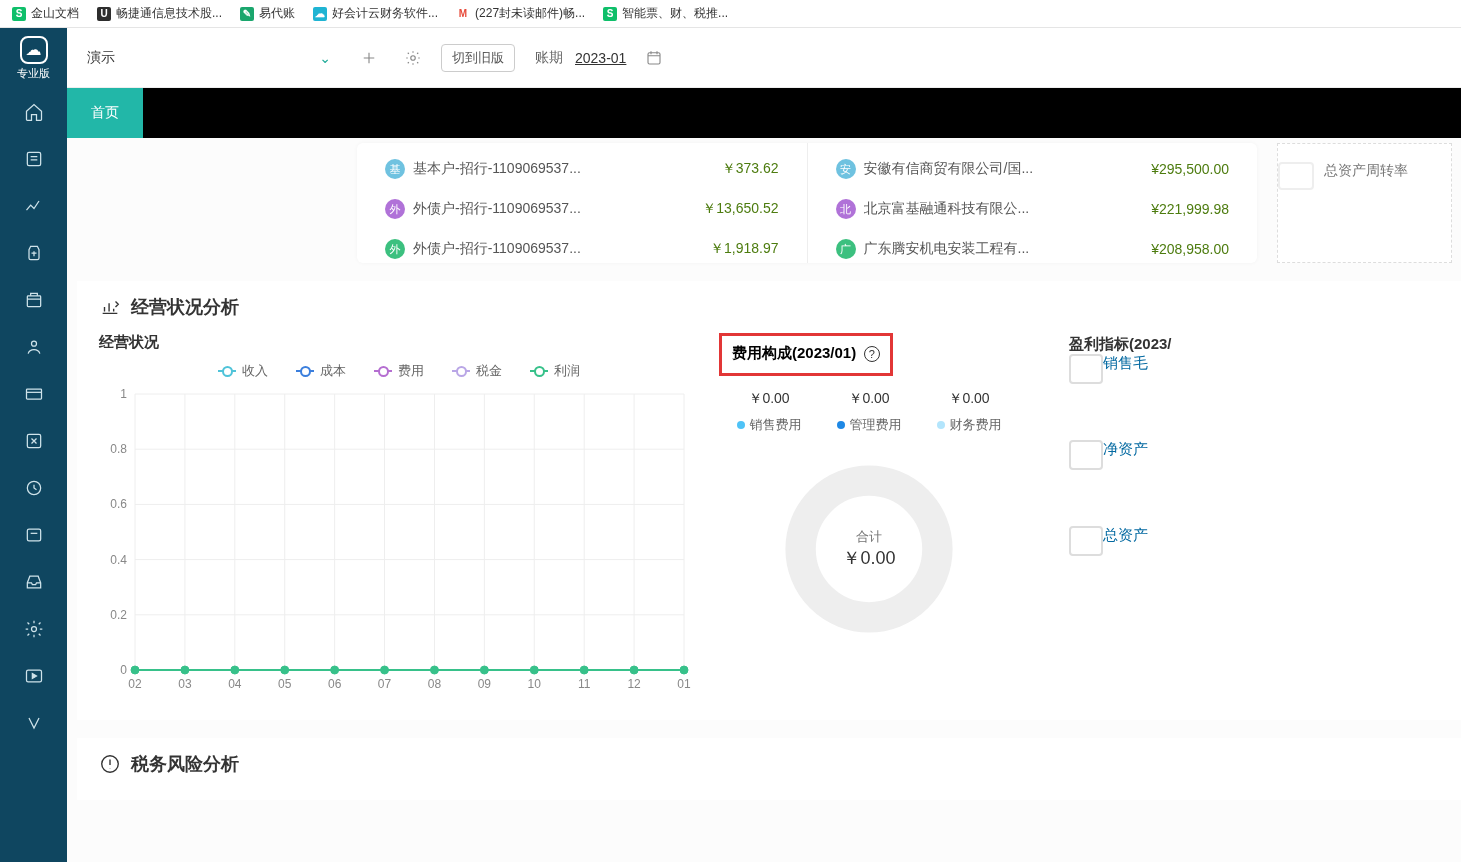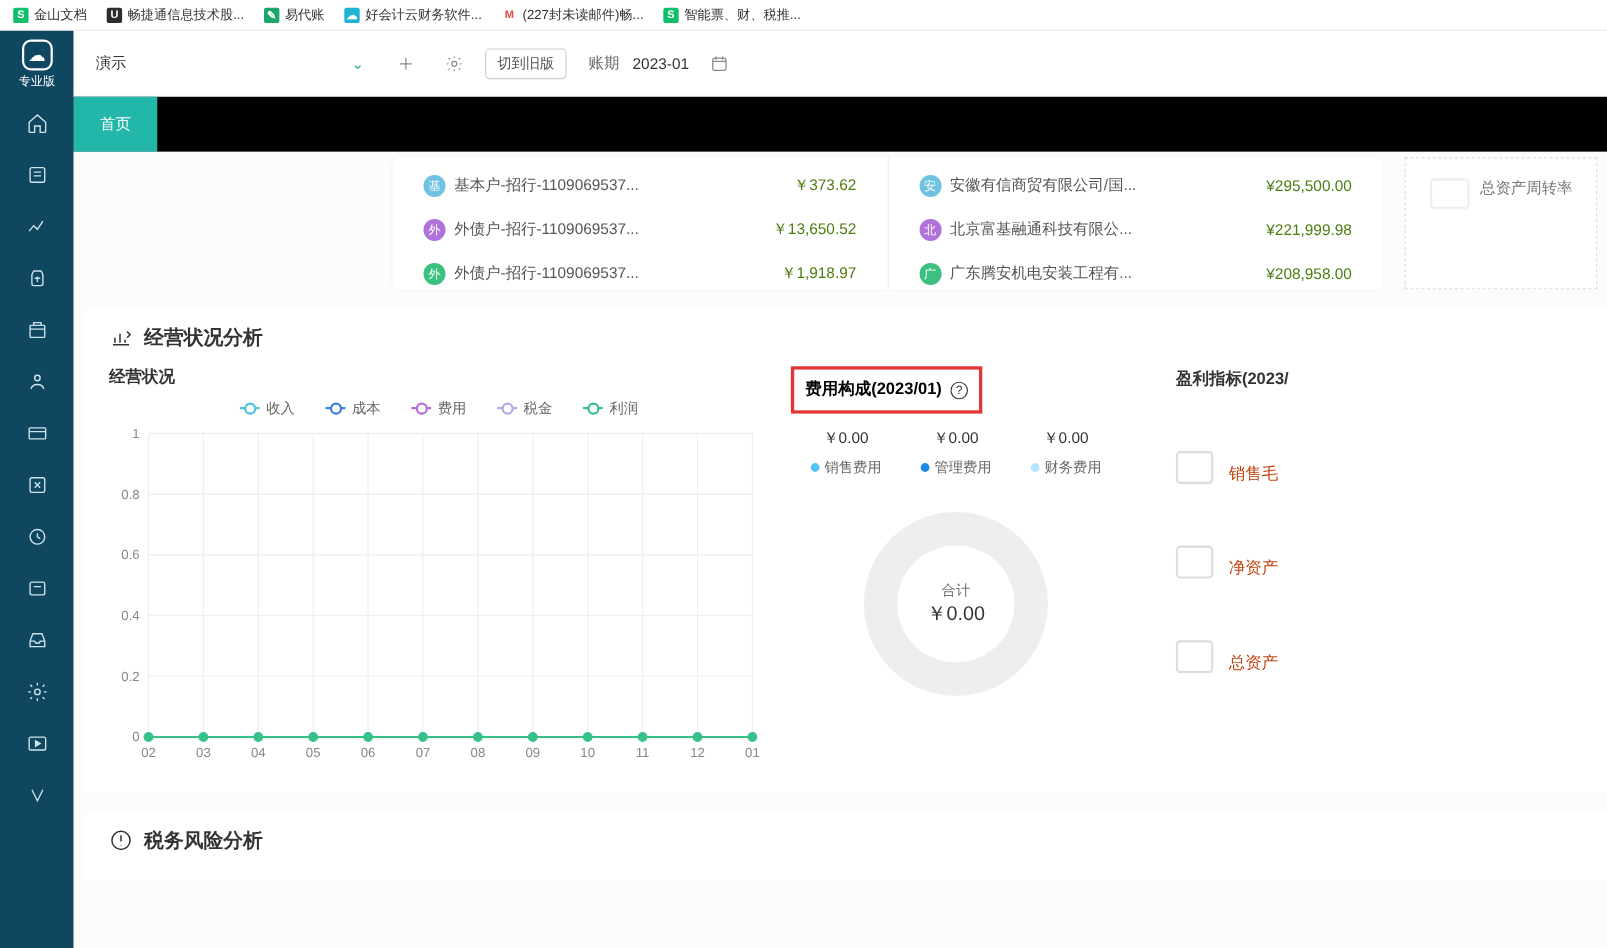--- a/index.html
+++ b/index.html
@@ -38,21 +38,21 @@
 }
 .org-select {
   width:264px; height:36px; border:none; display:flex; align-items:center; justify-content:space-between;
   padding:0 10px; background:#fff; cursor:pointer; font-size:14px; color:#333;
 }
 .org-select .chev { color:#22ac9a; }
 .tb-icon { width:32px; height:32px; display:flex; align-items:center; justify-content:center; color:#999; cursor:pointer; }
 .tb-icon svg { width:18px; height:18px; stroke:#888; fill:none; stroke-width:1.5; }
 .switch-old { padding:4px 10px; border:1px solid #ccc; border-radius:4px; font-size:13px; color:#555; cursor:pointer; }
 .period-label { font-size:14px; color:#666; margin-left:8px; }
-.period-value { font-size:14px; color:#333; }
+.period-value { font-size:14px; color:#333;text-decoration:underline; }
 .cal-icon { width:18px; height:18px; stroke:#2ab7a9; }
 
 .tabbar {
   height:50px; background:#000000; display:flex; align-items:flex-start;
 }
 .tab-active {
   height:50px; padding:0 24px; background:#22b7a8; color:#fff; display:flex; align-items:center;
   font-size:14px; cursor:pointer;
 }
 
@@ -64,21 +64,21 @@
 
 .summary-row { display:flex; margin-top:5px; }
 .acct-card { flex:0 0 900px; height:120px; display:flex; background:#fff; }
 .acct-col { flex:1; padding:6px 28px; }
 .acct-col + .acct-col { border-left:1px solid #eee; }
 .acct-item { display:flex; align-items:center; justify-content:space-between; height:40px; }
 .acct-name { display:flex; align-items:center; gap:8px; color:#555; font-size:14px; }
 .acct-dot { width:20px; height:20px; border-radius:50%; display:flex; align-items:center; justify-content:center; color:#fff; font-size:11px; }
 .acct-amt { font-size:14px; color:#4d7c0f; font-weight:500; }
 
-.kpi-card { width:175px; height:120px; margin-left:20px; background:#fff; border:1px dashed #ddd; display:flex; align-items:flex-start; justify-content:center; padding-top:18px; font-size:14px; color:#777; }
+.kpi-card { width:175px; height:120px; margin-left:20px; background:#fff; border:1px dashed #ddd; display:flex; align-items:flex-start; justify-content:flex-start; padding-top:18px; font-size:14px; color:#777; }
 .kpi-stamp { width:36px; height:28px; border:2px solid #eee; margin-right:10px; border-radius:4px; position:relative; }
 
 .panel { background:#fff; margin-top:18px; padding:14px 22px 24px; }
 .panel-title { display:flex; align-items:center; gap:10px; font-size:18px; color:#333; font-weight:600; }
 .panel-title svg { width:22px; height:22px; stroke:#333; fill:none; stroke-width:1.5; }
 
 .analysis-body { display:flex; gap:20px; margin-top:14px; }
 
 .chart-box { flex:0 0 600px; }
 .chart-title { font-size:15px; font-weight:600; color:#333; margin-bottom:10px; }
@@ -99,21 +99,21 @@
 .cost-legend { display:flex; justify-content:space-around; width:300px; font-size:13px; color:#666; }
 .cost-legend .dot { width:8px; height:8px; border-radius:50%; display:inline-block; margin-right:5px; }
 .donut-wrap { width:300px; display:flex; align-items:center; justify-content:center; margin-top:20px; }
 .donut-wrap svg { width:190px; height:190px; }
 .donut-inner { text-align:center; }
 .donut-inner .t1 { font-size:13px; color:#737373; }
 .donut-inner .t2 { font-size:18px; color:#333; font-weight:500; }
 
 .profit-box { flex:1; min-width:0; padding-left:10px; padding-top:2px; }
 .profit-title { font-size:15px; font-weight:600; }
-.prof-item { display:flex; align-items:flex-end; gap:14px; height:86px; font-size:15px; color:#c2410c; }
+.prof-item { display:flex; align-items:flex-start; height:86px; font-size:15px; color:#0369a1; }
 .prof-ico { width:34px; height:30px; border:2px solid #ddd; border-radius:4px; }
 
 .tax-panel { margin-top:18px; }
 
 .trunc { max-width:230px; overflow:hidden; text-overflow:ellipsis; white-space:nowrap; }
 </style>
 </head>
 <body>
 
 <div class="bookmarks-bar">

